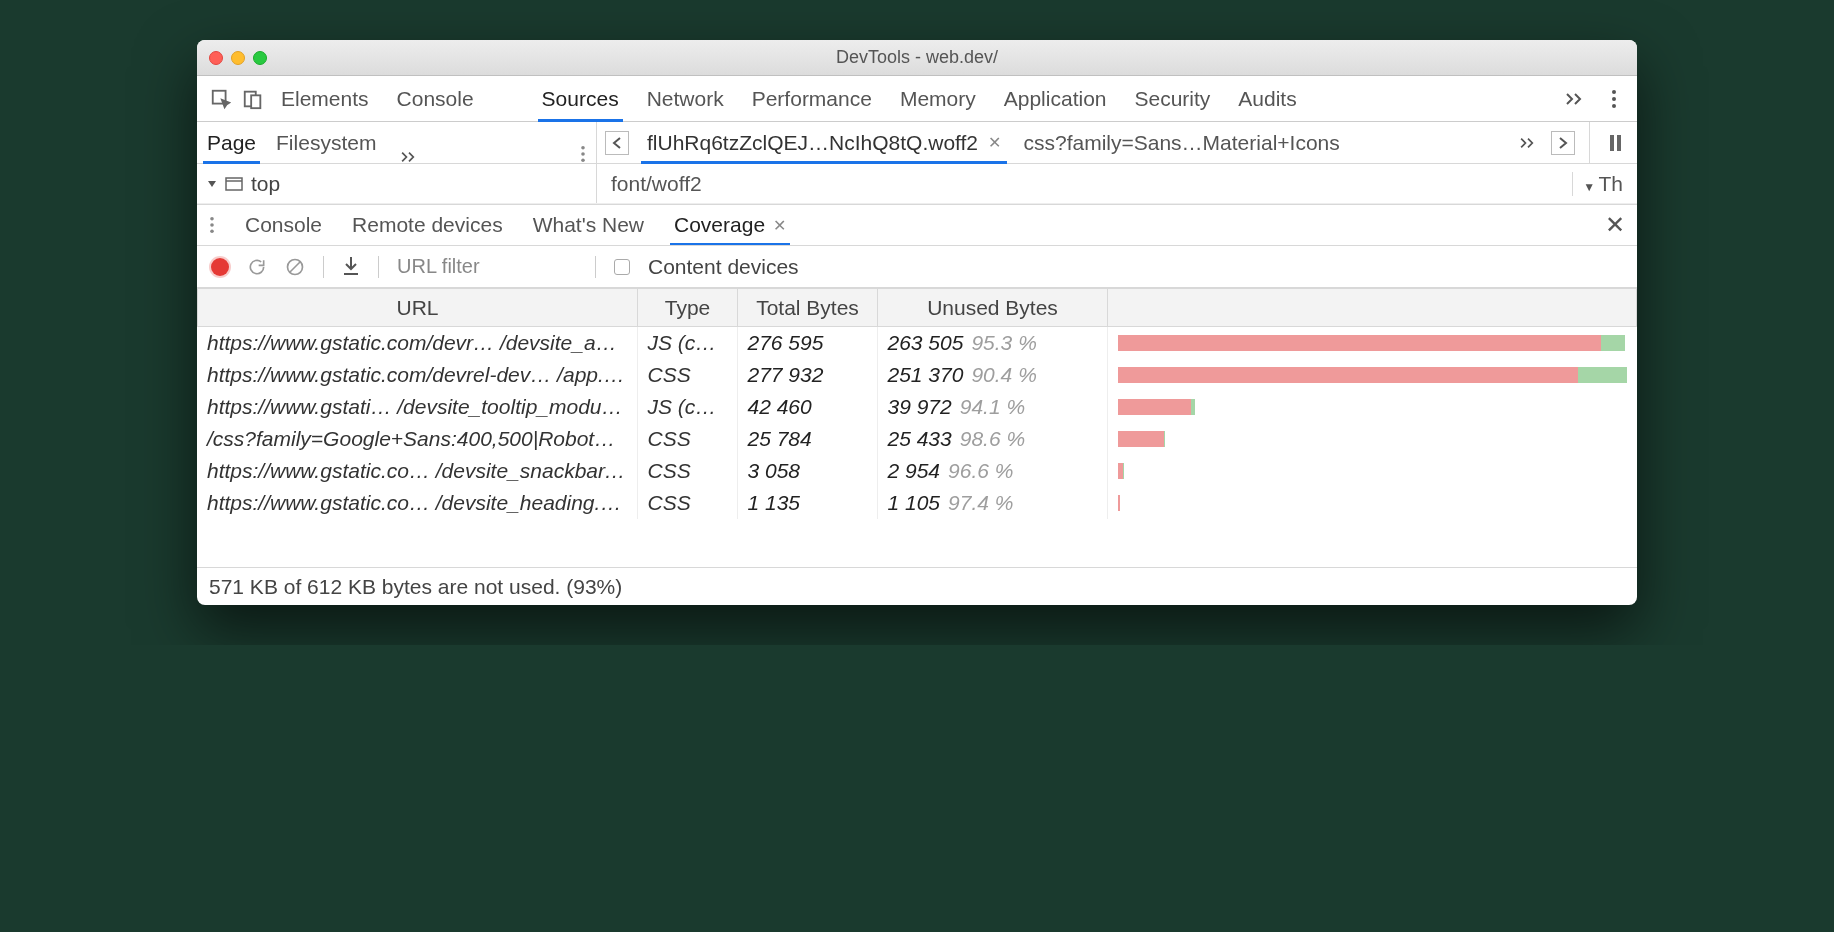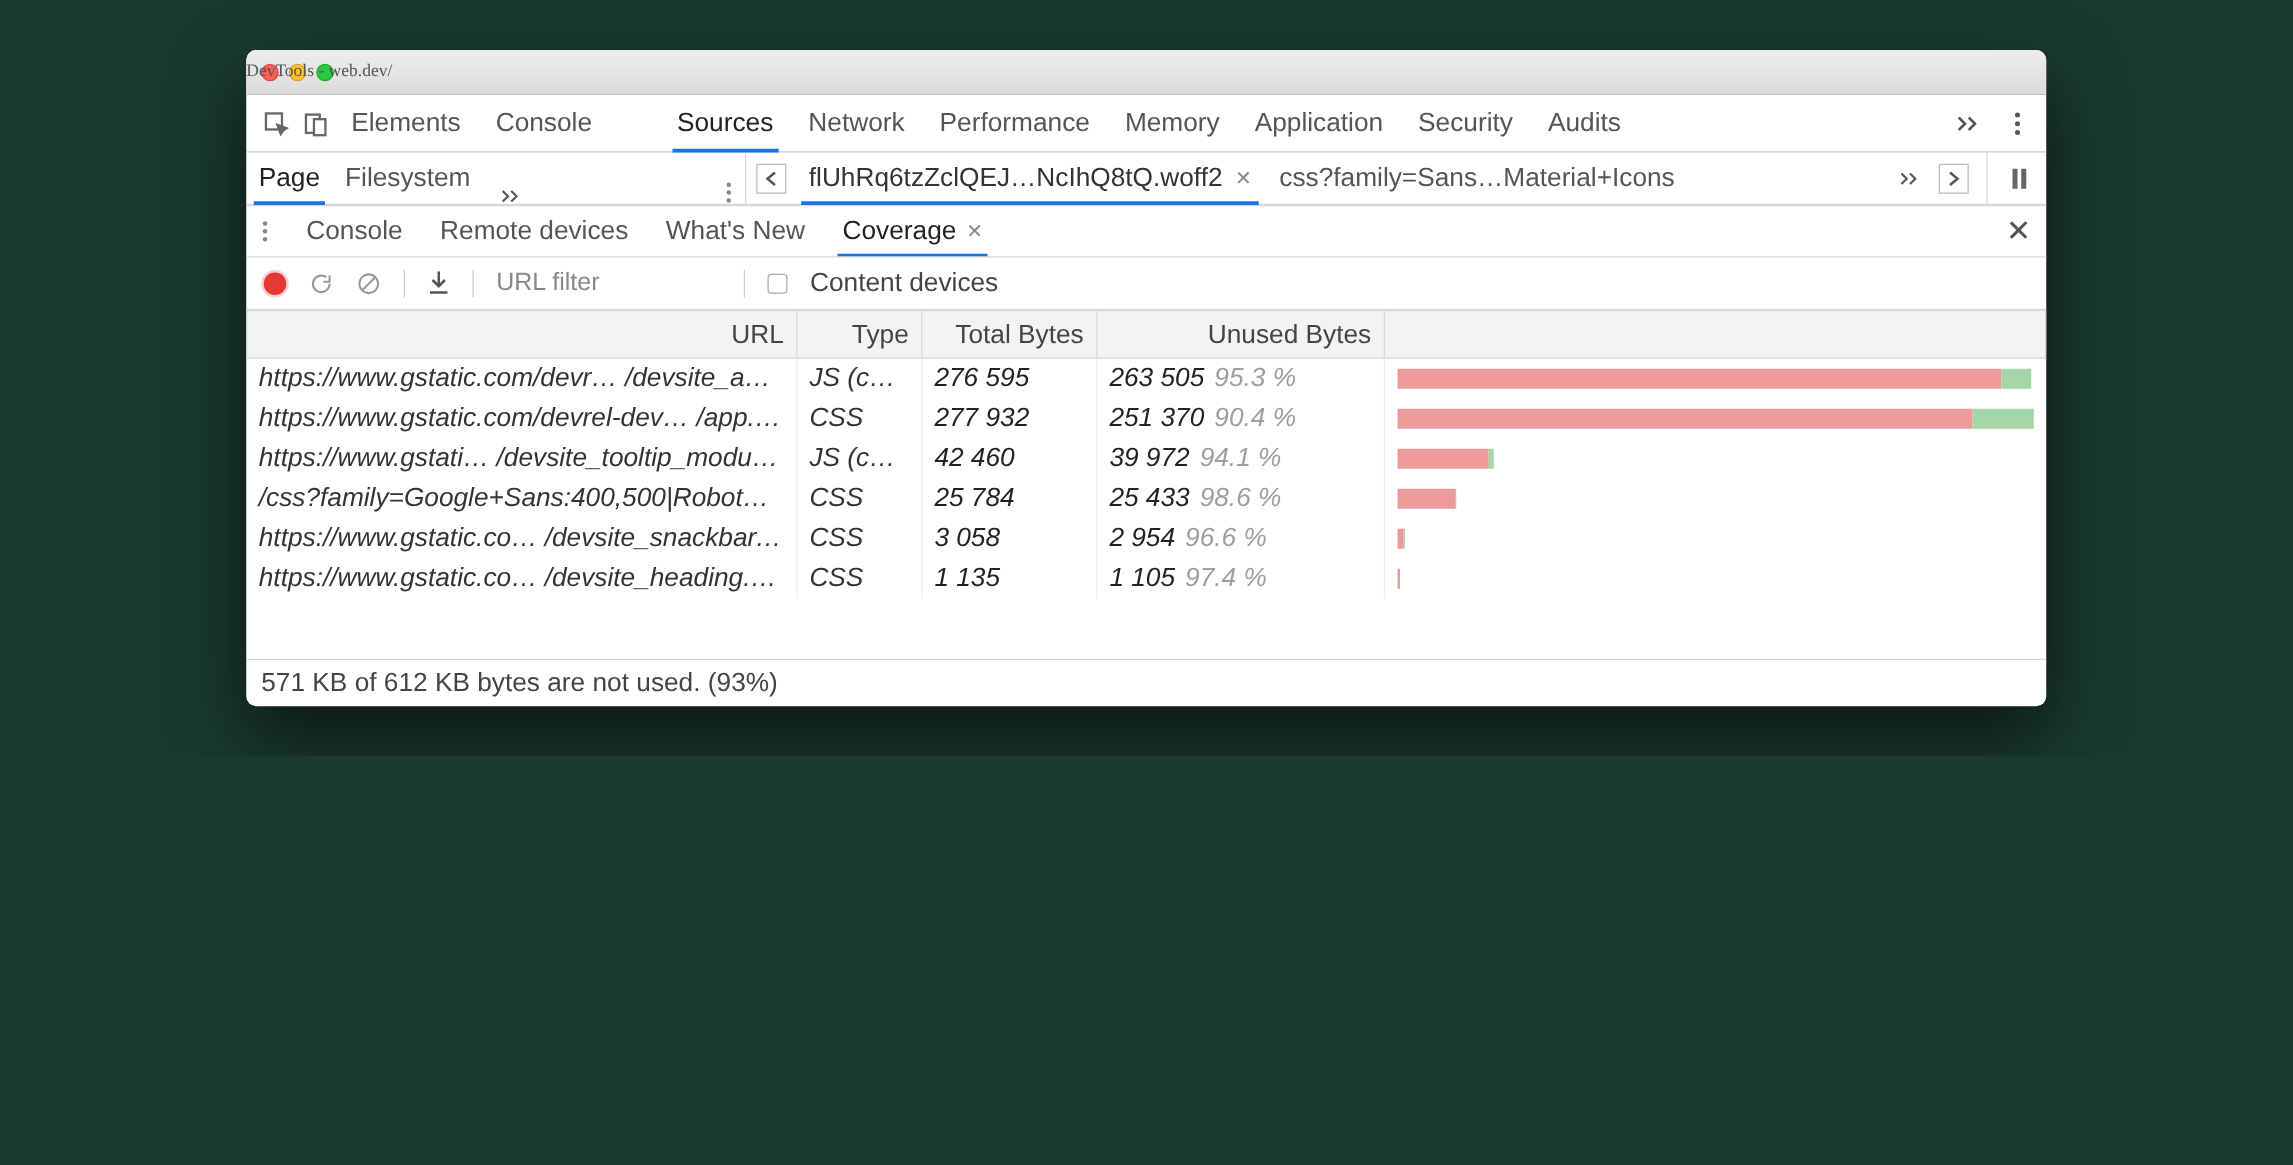--- a/index.html
+++ b/index.html
@@ -27,22 +27,22 @@
     align-items: center;
     padding: 0 12px;
     position: relative;
   }
   .traffic { display: flex; gap: 8px; }
   .tl { width: 14px; height: 14px; border-radius: 50%; }
   .tl.red { background: #ff5f57; border:1px solid #e24640;}
   .tl.yellow { background: #ffbd2e; border:1px solid #e1a126;}
   .tl.green { background: #28c940; border:1px solid #1aab2b;}
   .titlebar-title {
-    position: absolute; left:0; right:0; text-align:left;
-    font-size: 14px; color: #555; font-family: Liberation Serif, serif;
+    position: absolute; left:0; right:0; text-align:center;
+    font-size: 18px; color: #555;
   }
   
   .main-tabs {
     height: 46px;
     border-bottom: 1px solid #ccc;
     display: flex;
     align-items: center;
     padding: 0 10px;
     gap: 4px;
   }
@@ -115,21 +115,21 @@
   }
   .record-dot { width:18px; height:18px; border-radius:50%; background:#e53935; box-shadow:0 0 0 2px rgba(229,57,53,0.25);}
   .toolbar-icon { color:#888; display:flex; align-items:center;}
   .divider { width:1px; height:22px; background:#ccc;}
   .url-filter { color:#888; font-size:20px; flex-basis:180px;}
   .checkbox { width:16px; height:16px; border:1px solid #aaa; border-radius:3px;}
   .checkbox-label { color:#444;}
   
   .table { width:100%; border-collapse:collapse; table-layout:fixed;}
   .table th {
-    text-align:right; font-weight:400; color:#444;
+    text-align:center; font-weight:400; color:#444;
     background:#f3f3f3;
     border:1px solid #d8d8d8;
     padding:2px 10px;
     height:38px;
   }
   .table td {
     padding:4px 10px;
     height:32px;
     white-space:nowrap;
     overflow:hidden;
@@ -254,20 +254,38 @@
             <path d="M2 1 L8 6 L2 11" stroke="#555" stroke-width="2" fill="none"></path>
           </svg>
       </div>
       <div class="pause-btn">
         <span></span>
           <span></span>
       </div>
     </div>
   </div>
 
+  <div class="tree-row">
+    <div class="tree-left">
+      <svg width="10" height="10" viewBox="0 0 10 10">
+          <path d="M1 2 L9 2 L5 8 Z" fill="#555"></path>
+        </svg>
+      <svg width="18" height="14" viewBox="0 0 18 14">
+          <rect x="1" y="1" width="16" height="12" stroke="#666" fill="none" stroke-width="1.5"></rect>
+          <line x1="1" y1="4" x2="17" y2="4" stroke="#666" stroke-width="1.5"></line>
+        </svg>
+      <span>top</span>
+    </div>
+    <div class="tree-right">
+      <span>font/woff2</span>
+      <div class="threads">
+        <span style="font-size:12px;">▼ </span><span>Th</span>
+      </div>
+    </div>
+  </div>
 
   <div class="drawer-tabs">
     <div class="kebab3">
       <svg width="6" height="18" viewBox="0 0 6 20">
           <circle cx="3" cy="3" r="2" fill="#888"></circle>
           <circle cx="3" cy="10" r="2" fill="#888"></circle>
           <circle cx="3" cy="17" r="2" fill="#888"></circle>
         </svg>
     </div>
     <div class="drawer-tab">Console</div>

